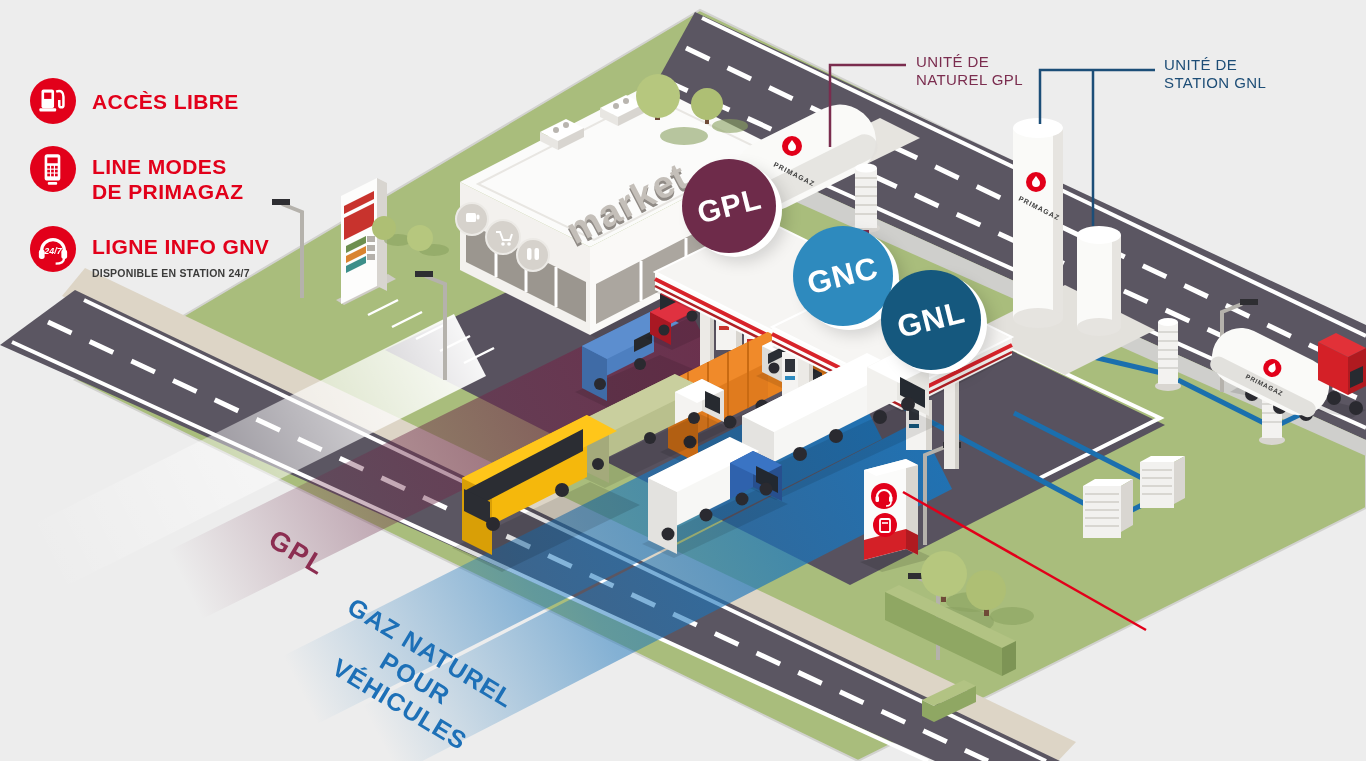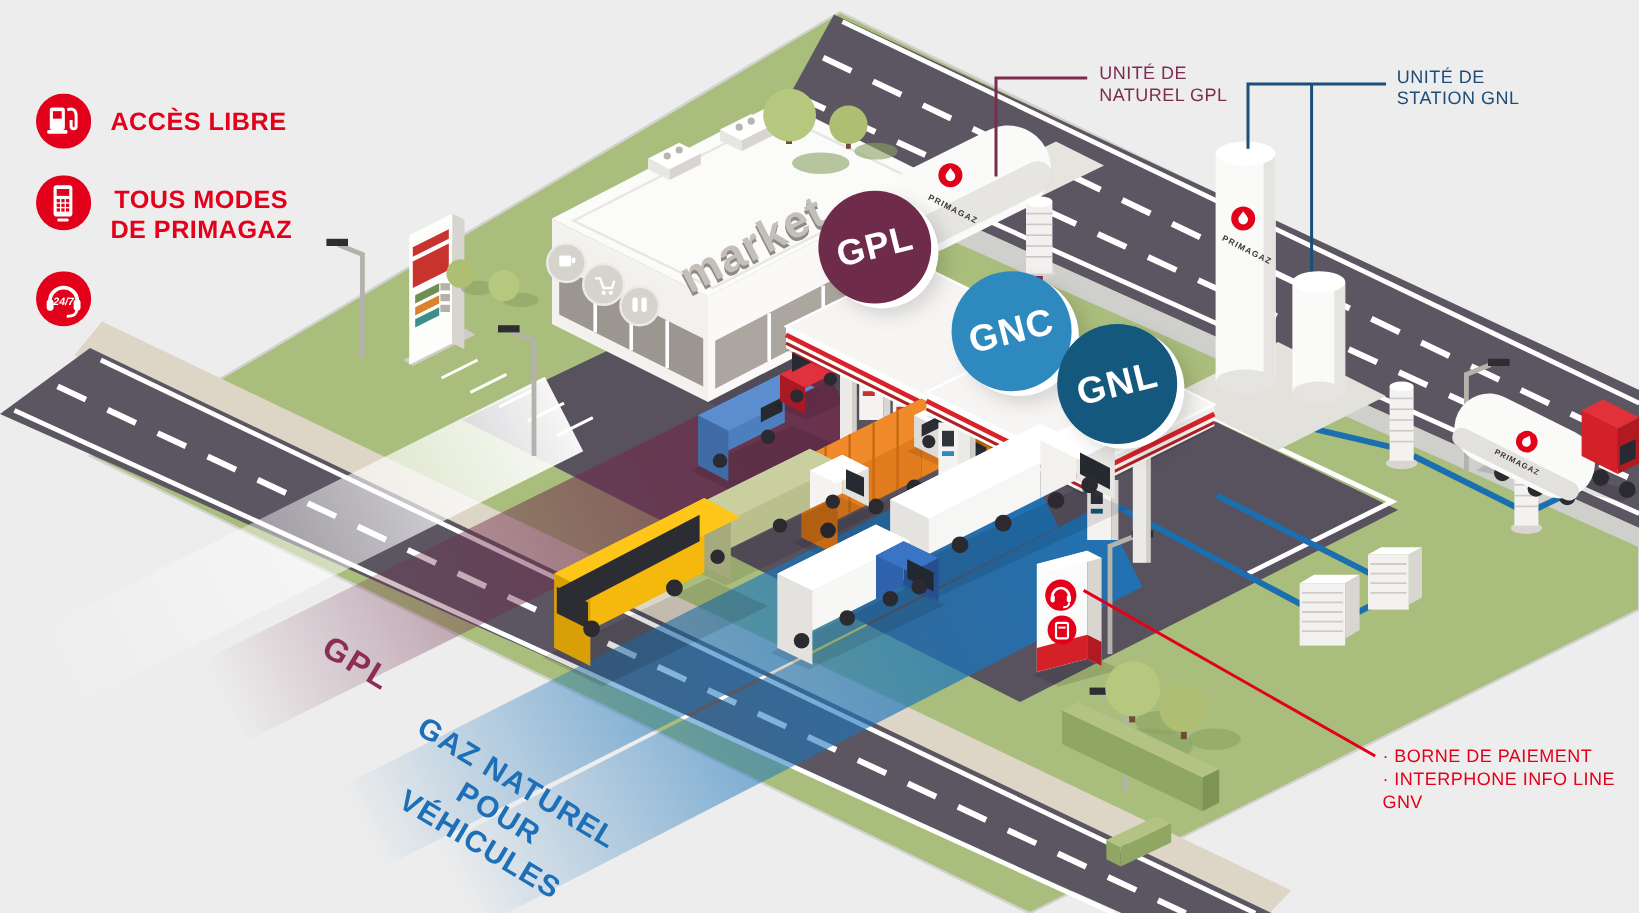--- a/index.html
+++ b/index.html
@@ -6,21 +6,21 @@
   .stage{position:relative;width:1366px;height:761px;background:#ededed;overflow:hidden;
          font-family:"Liberation Sans",sans-serif;}
   .stage svg.scene{position:absolute;left:0;top:0;}
   svg text{font-family:"Liberation Sans",sans-serif;}
 
   
   .legend{position:absolute;left:30px;top:78px;width:260px;}
   .legend-item{display:flex;align-items:flex-start;margin-bottom:22px;}
   .legend-icon{flex:0 0 46px;width:46px;height:46px;margin-right:16px;}
   .legend-text{color:#e2001a;font-weight:bold;font-size:21px;line-height:25px;
-               letter-spacing:.4px;padding-top:8px;text-align:center;}
+               letter-spacing:.4px;padding-top:8px;}
   .legend-item.one .legend-text{padding-top:11px;}
   .legend-sub{color:#3c3c3b;font-weight:bold;font-size:10.5px;letter-spacing:.2px;margin-top:2px;}
 
   
   .callout{position:absolute;font-weight:normal;font-size:15px;line-height:18px;letter-spacing:.4px;}
   .callout-gpl{left:916px;top:53px;color:#7b2d4f;}
   .callout-gnl{left:1164px;top:56px;color:#1d4d76;}
   .callout-pay{left:1152px;top:621px;color:#e2001a;line-height:19px;}
 
   
@@ -566,47 +566,47 @@
         <rect x="16.5" y="22.7" width="2.6" height="2.6"></rect>
             <rect x="20.2" y="22.7" width="2.6" height="2.6"></rect>
             <rect x="23.9" y="22.7" width="2.6" height="2.6"></rect>
         <rect x="16.5" y="26.4" width="2.6" height="2.6"></rect>
             <rect x="20.2" y="26.4" width="2.6" height="2.6"></rect>
             <rect x="23.9" y="26.4" width="2.6" height="2.6"></rect>
       </g>
       <rect x="17" y="34.5" width="9" height="2.5" rx="1" fill="#ffffff"></rect>
     </svg>
     <div class="legend-text">
-      <div>TOUS MODES</div>
+      <div>LINE MODES</div>
       <div>DE PRIMAGAZ</div>
     </div>
   </div>
   <div class="legend-item">
     <svg class="legend-icon" viewBox="0 0 44 44">
       <circle cx="22" cy="22" r="22" fill="#e2001a"></circle>
       <path d="M11,24 a11,11 0 0 1 22,0" stroke="#ffffff" stroke-width="3" fill="none"></path>
       <rect x="8.5" y="22.5" width="5.5" height="9" rx="2.5" fill="#ffffff"></rect>
       <rect x="30" y="22.5" width="5.5" height="9" rx="2.5" fill="#ffffff"></rect>
       <path d="M32.5,31 q0,5 -8,5" stroke="#ffffff" stroke-width="2.2" fill="none"></path>
       <text x="22" y="27" text-anchor="middle" font-size="8.5" font-weight="bold" font-style="italic" fill="#ffffff">24/7</text>
     </svg>
+    <div class="legend-text">
+      <div>LIGNE INFO GNV</div>
+      <div class="legend-sub">DISPONIBLE EN STATION 24/7</div>
+    </div>
   </div>
 </div>
 
 <div class="callout callout-gpl">
   <div>UNITÉ DE</div>
   <div>NATUREL GPL</div>
 </div>
 <div class="callout callout-gnl">
   <div>UNITÉ DE</div>
   <div>STATION GNL</div>
-</div>
-<div class="callout callout-pay">
-  <div>· BORNE DE PAIEMENT</div>
-  <div>· INTERPHONE INFO LINE GNV</div>
 </div>
 
 <div class="badge badge-gpl">
       <span>GPL</span>
     </div>
 <div class="badge badge-gnc">
       <span>GNC</span>
     </div>
 <div class="badge badge-gnl">
       <span>GNL</span>

